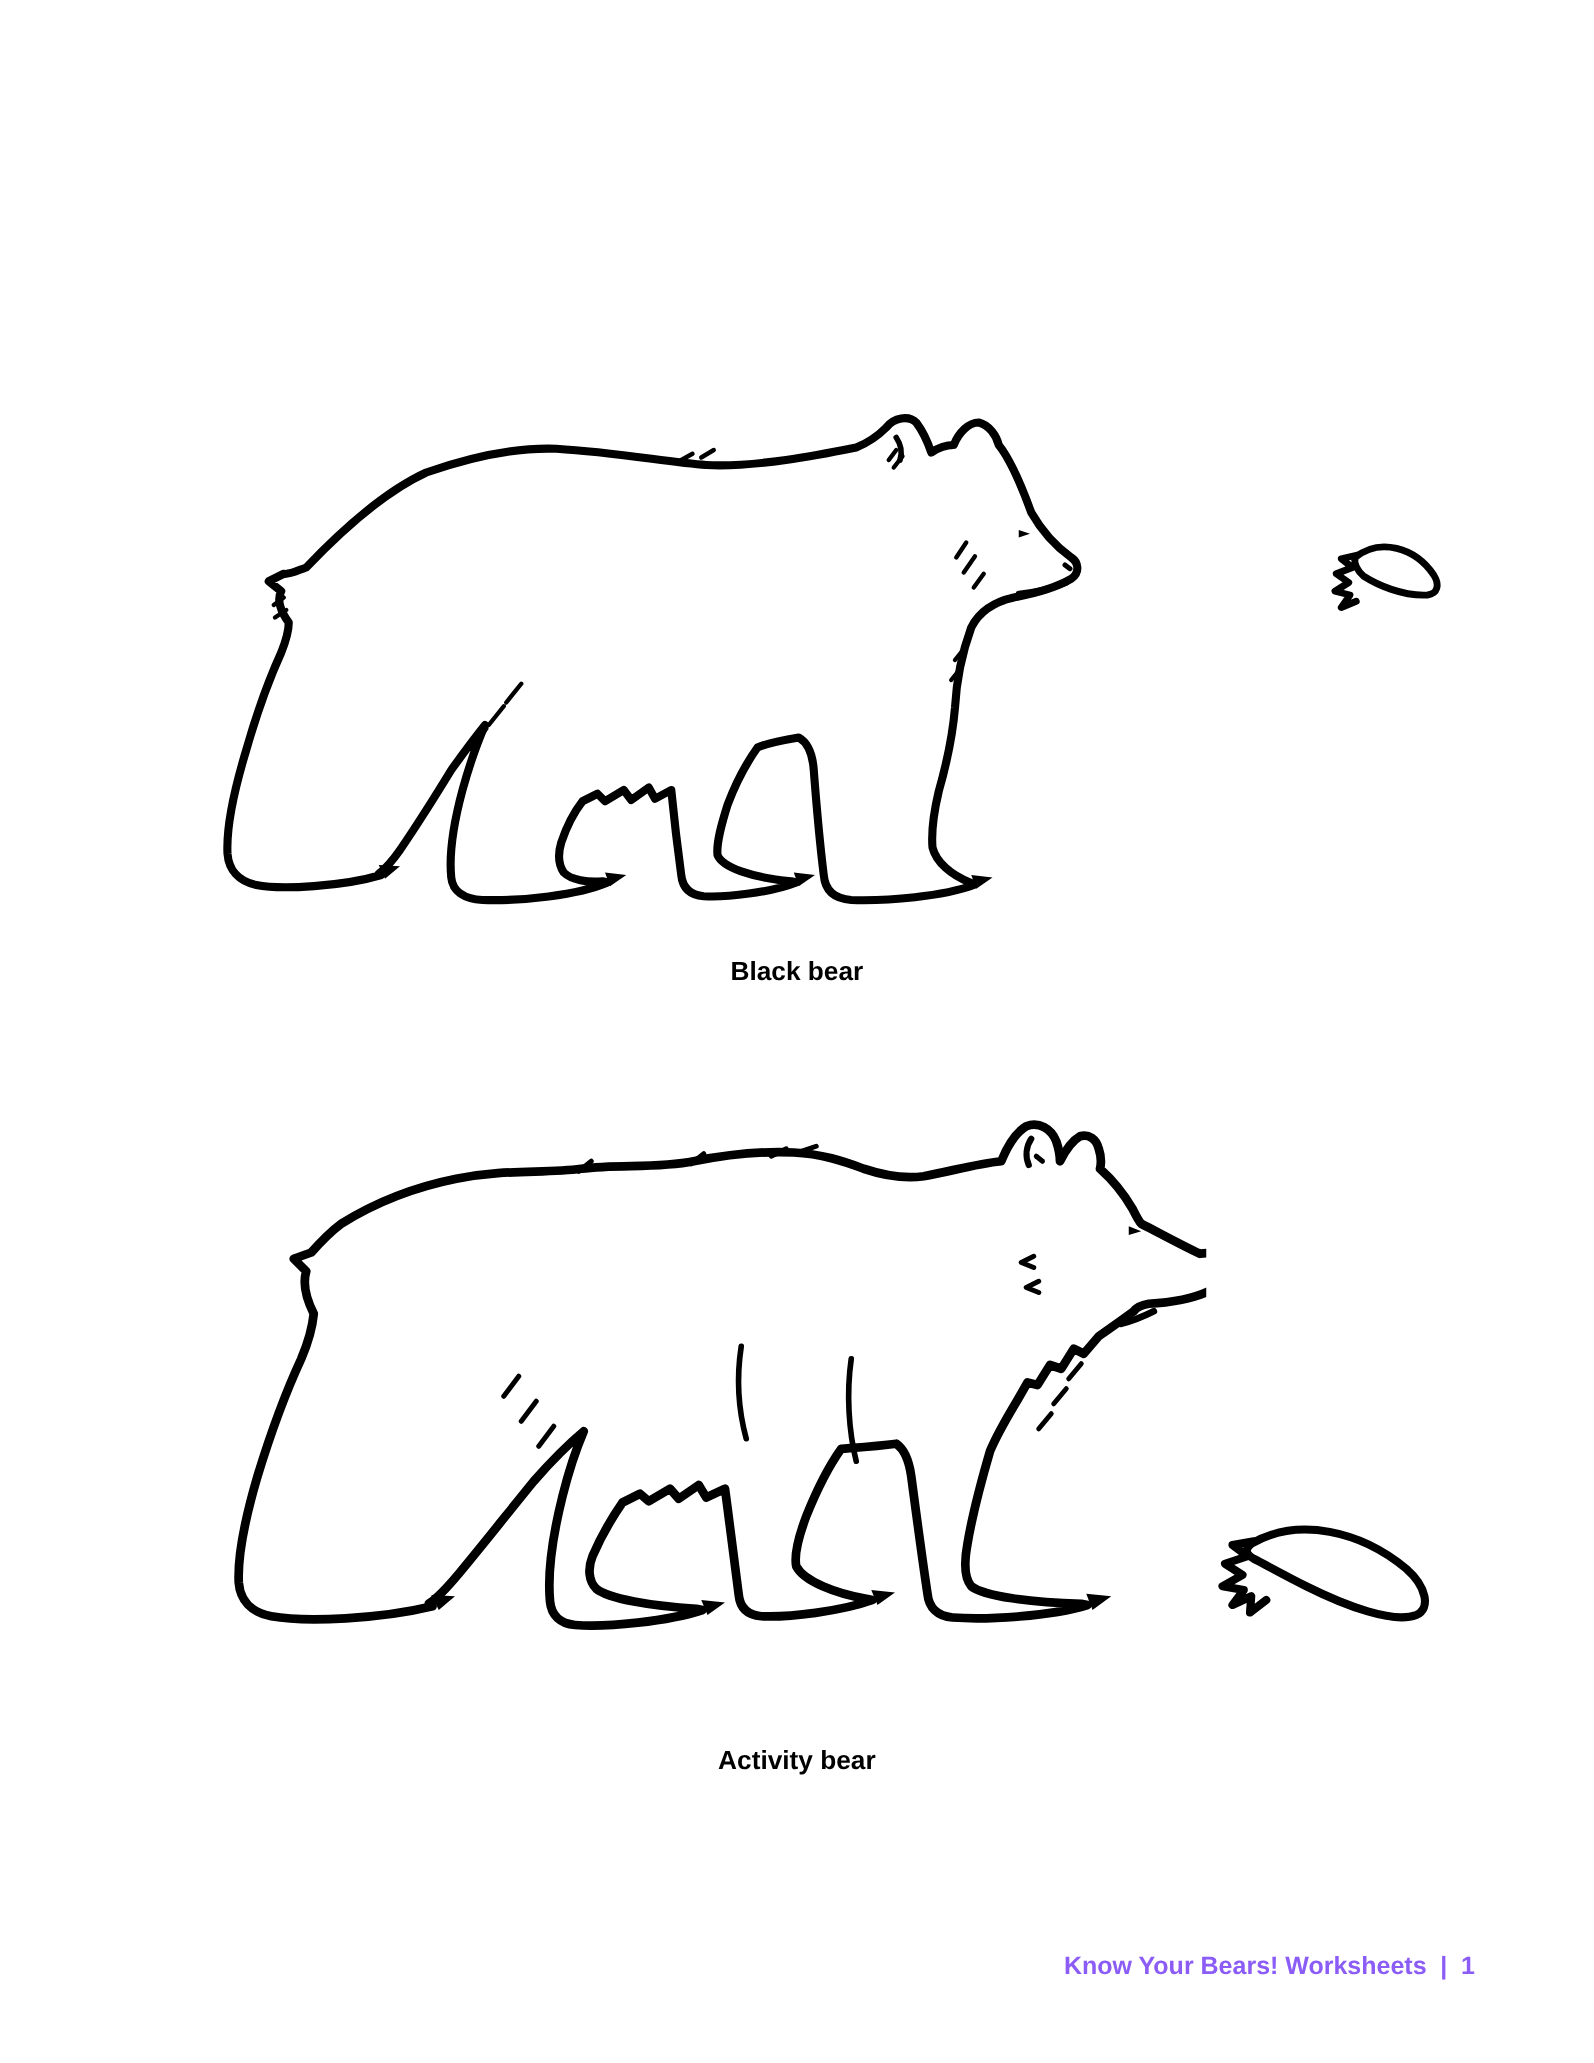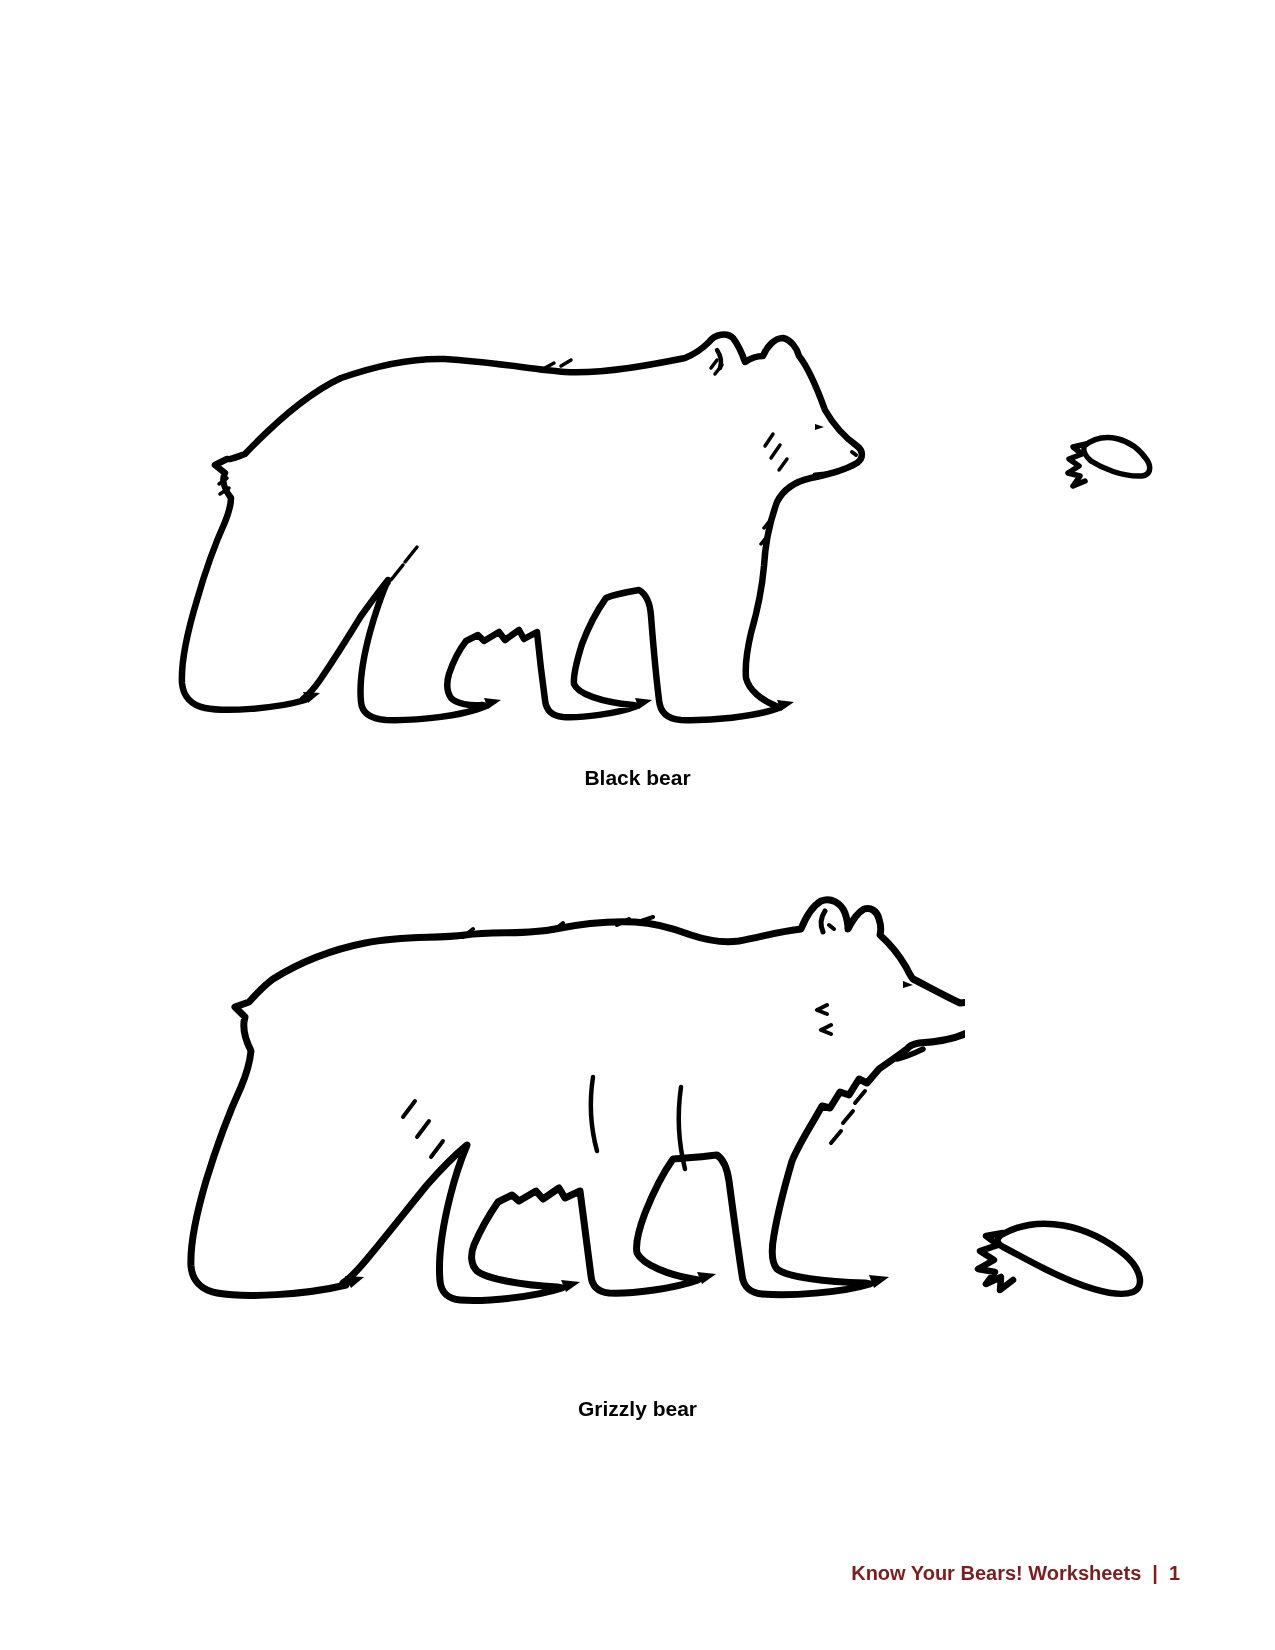--- a/index.html
+++ b/index.html
@@ -45,21 +45,21 @@
   .illus{ position:absolute; }
   .illus svg{ display:block; width:100%; height:100%; }
   .black-bear{ left:165px; top:328px; width:710px; height:410px; }
   .black-claw{ left:1050px; top:420px; width:110px; height:85px; }
   .grizzly-bear{ left:165px; top:855px; width:800px; height:460px; }
   .grizzly-claw{ left:955px; top:1195px; width:200px; height:125px; }
   
   .footer{
     position:absolute; top:1562px; right:95px;
     display:flex; align-items:baseline;
-    font-size:20px; font-weight:bold; color:#7f1d1d;
+    font-size:20px; font-weight:bold; color:#8b5cf6;
     font-family:"Liberation Sans", sans-serif;
   }
   .footer .sep{ margin:0 11px; font-weight:bold; }
 </style>
 </head>
 <body>
 
 <div class="page">
 
 
@@ -239,21 +239,21 @@
 
   <div class="illus grizzly-claw">
     <svg viewBox="0 0 200 125">
       <g fill="none" stroke="#000" stroke-width="6.5" stroke-linecap="round" stroke-linejoin="round">
         <path fill="#fff" d="M46,40 C84,18 134,30 170,60 C186,74 190,92 178,97 C160,104 122,90 90,74 C72,65 56,56 48,52 C41,48 41,44 46,40 Z"></path>
         <path d="M48,38 l-17,3 l12,9 l-18,6 l14,9 l-16,9 l17,3 l-9,12 l15,-7 l-1,13 l13,-10"></path>
       </g>
     </svg>
   </div>
 
-  <div class="figure-label label-grizzly">Grizzly bear</div>
+  <div class="figure-label label-grizzly">Activity bear</div>
 
   <div class="footer">
     <span>Know Your Bears! Worksheets</span>
     <span class="sep">|</span>
     <span>1</span>
   </div>
 
 </div>
 
 </body></html>

